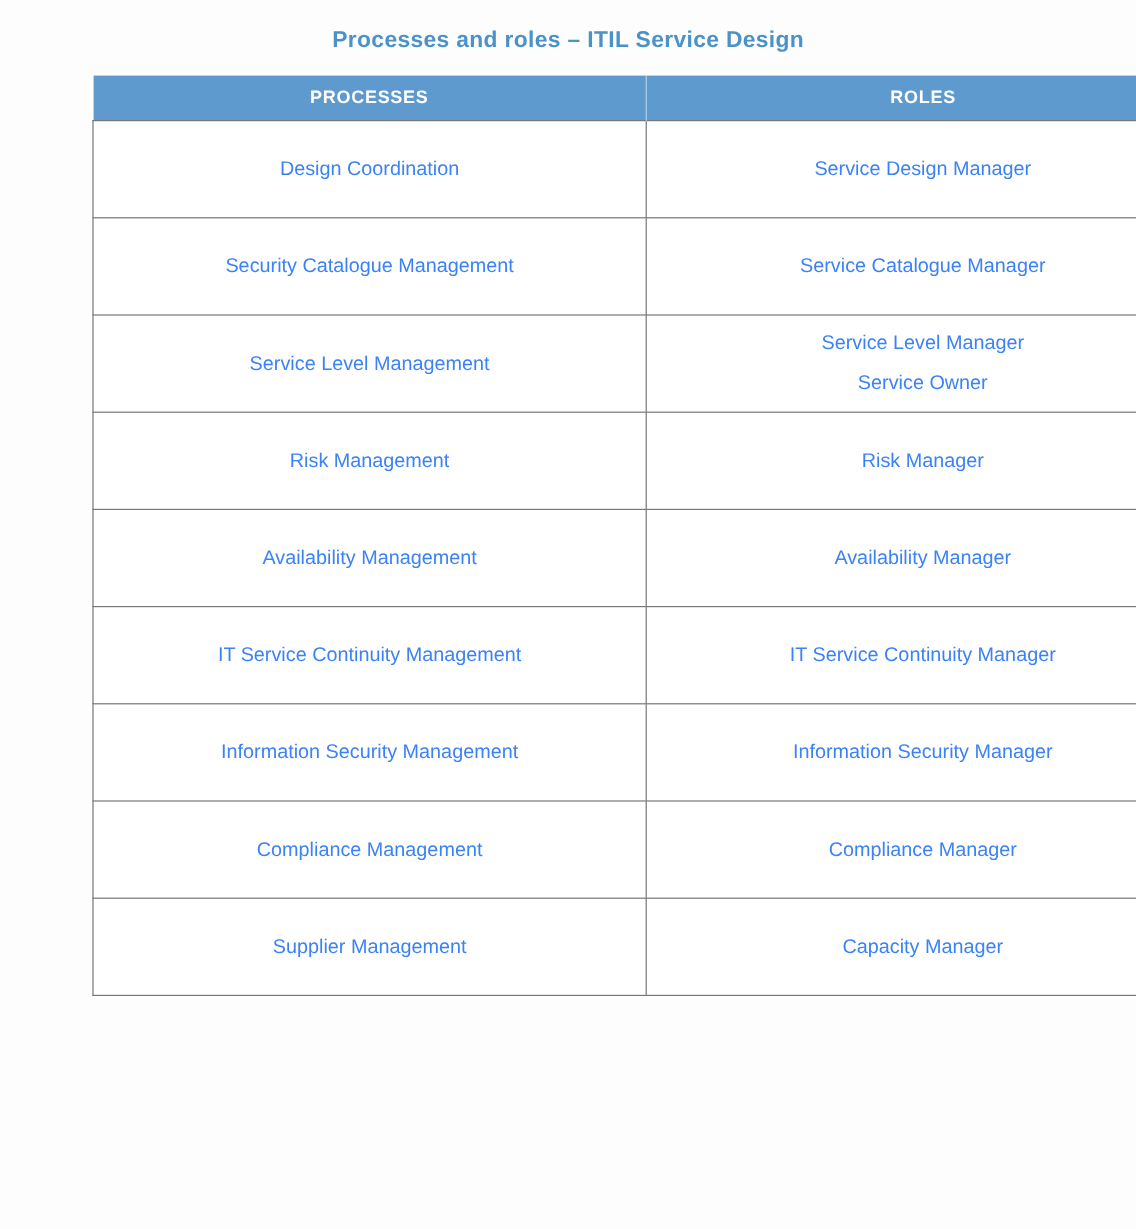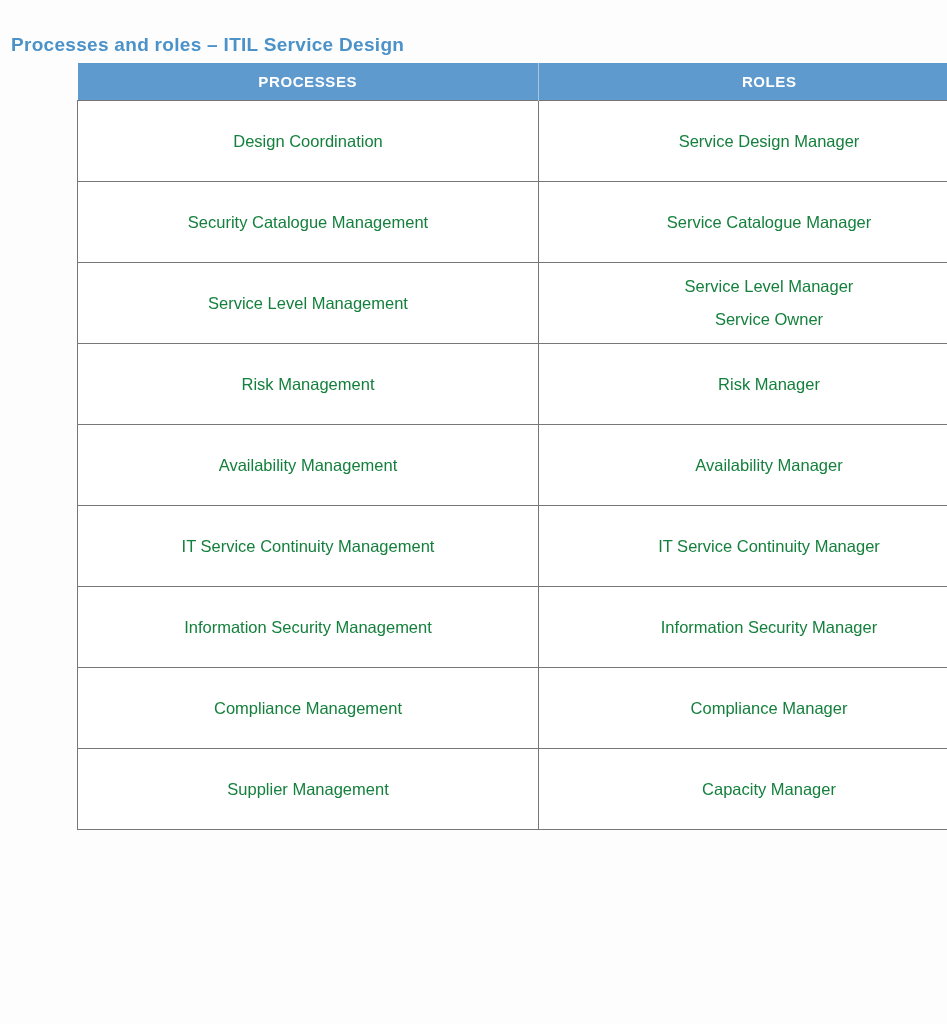--- a/index.html
+++ b/index.html
@@ -8,23 +8,23 @@
   }
   body {
     width: 947px;
     height: 1024px;
     background: #fdfdfd;
     font-family: "Liberation Sans", sans-serif;
     overflow: hidden;
     position: relative;
   }
   .page-title {
-    margin: 11px;
+    margin: 0;
     padding-top: 23px;
-    text-align: left;
+    text-align: center;
     font-size: 19px;
     font-weight: bold;
     letter-spacing: 0.3px;
     color: #4b92c9;
   }
   .table-wrap {
     position: absolute;
     left: 77px;
     top: 63px;
     width: 923px;
@@ -49,21 +49,21 @@
   table.roles-table thead th.col-roles {
     border-left: 1px solid rgba(255,255,255,0.45);
   }
   table.roles-table tbody td {
     background: #ffffff;
     border: 1px solid #777777;
     height: 80px;
     padding: 0;
     text-align: center;
     vertical-align: middle;
-    color: #15803d;
+    color: #3b82f6;
     font-size: 16.5px;
     line-height: 1.25;
   }
   .role-line {
     display: block;
   }
   .role-line + .role-line {
     margin-top: 12px;
   }
 </style>

